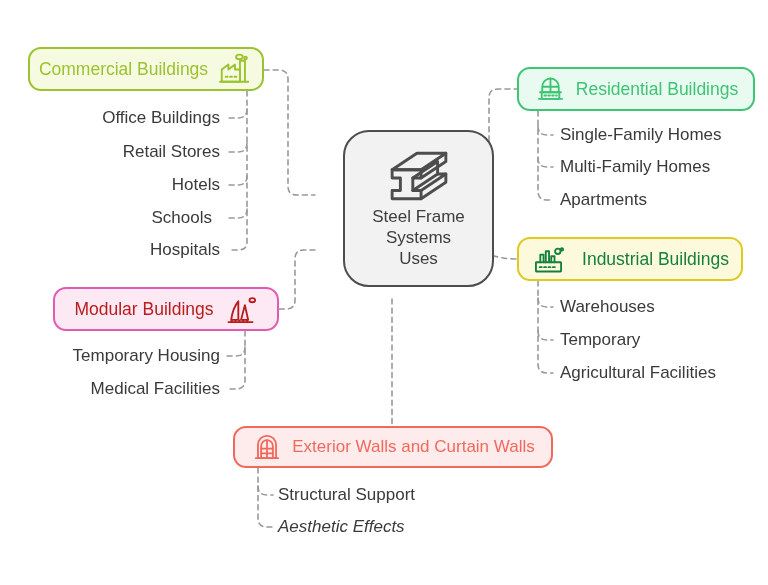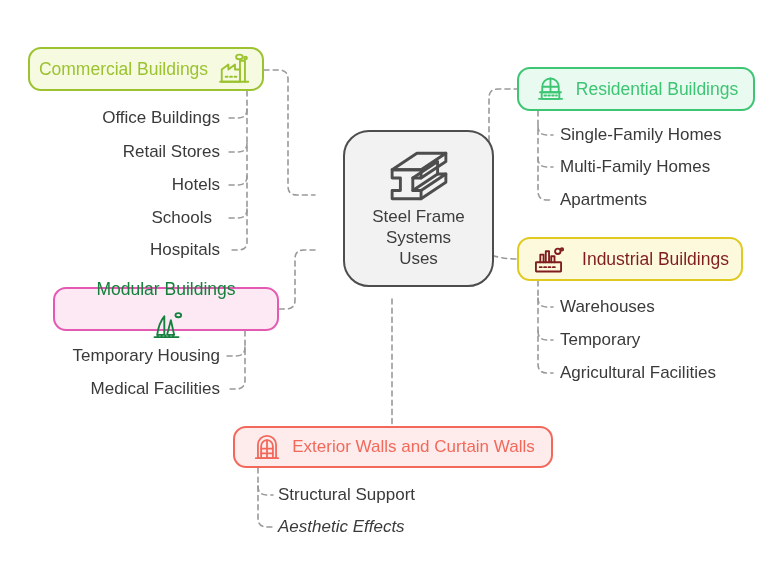--- a/index.html
+++ b/index.html
@@ -126,38 +126,38 @@
           <path d="M5.5 17.5 H24.5"></path>
           <rect x="7" y="17.5" width="16" height="6" rx="0.5"></rect>
           <path d="M9.5 20.5 h1.5 M13 20.5 h1.5 M16.5 20.5 h1.5 M20 20.5 h0.8"></path>
           <path d="M4.5 23.5 H25.5"></path>
         </g>
       </svg>
     </span>
     <span>Residential Buildings</span>
   </div>
 
-  <div class="bnode" id="node-2" style="border-color: rgb(224, 202, 34); background: rgb(253, 249, 221); color: #7f1d1d; gap: 16px;">
+  <div class="bnode" id="node-2" style="border-color: rgb(224, 202, 34); background: rgb(253, 249, 221); color: #15803d; gap: 16px;">
     <span class="nicon">
       <svg width="35" height="31" viewBox="0 0 32 28">
         <g fill="none" stroke="currentColor" stroke-width="1.7" stroke-linejoin="round" stroke-linecap="round">
           <rect x="4.5" y="16.5" width="23" height="8.5" rx="0.5"></rect>
           <path d="M8.5 16.5 V9.5 H11.5 V16.5"></path>
           <path d="M13.5 16.5 V6.5 H16.5 V16.5"></path>
           <path d="M18.5 16.5 V11 H21.5 V16.5"></path>
           <circle cx="24.5" cy="6.5" r="2.5"></circle>
           <circle cx="28.3" cy="4.8" r="1.1"></circle>
           <path d="M8 21 h1.8 M12 21 h1.8 M16 21 h1.8 M20 21 h1.8"></path>
         </g>
       </svg>
     </span>
     <span>Industrial Buildings</span>
   </div>
 
-  <div class="bnode" id="node-3" style="border-color: rgb(228, 90, 179); background: rgb(252, 233, 244); color: #15803d; flex-direction: column;">
+  <div class="bnode" id="node-3" style="border-color: rgb(228, 90, 179); background: rgb(252, 233, 244); color: #b91c1c;">
     <span>Modular Buildings</span>
     <span class="nicon">
       <svg width="35" height="31" viewBox="0 0 32 28">
         <g fill="none" stroke="currentColor" stroke-width="1.7" stroke-linejoin="round" stroke-linecap="round">
           <path d="M7.5 23.5 C8.5 16 11 10 14 6.5 L14 23.5 Z"></path>
           <path d="M16.5 23.5 L20 10 L23 23.5 Z"></path>
           <ellipse cx="26.8" cy="5.5" rx="2.6" ry="1.9"></ellipse>
           <path d="M5 25.5 H27"></path>
           <path d="M8 25.5 v-1.4 M11.5 25.5 v-1.4 M15 25.5 v-1.4 M18.5 25.5 v-1.4 M22 25.5 v-1.4"></path>
         </g>

